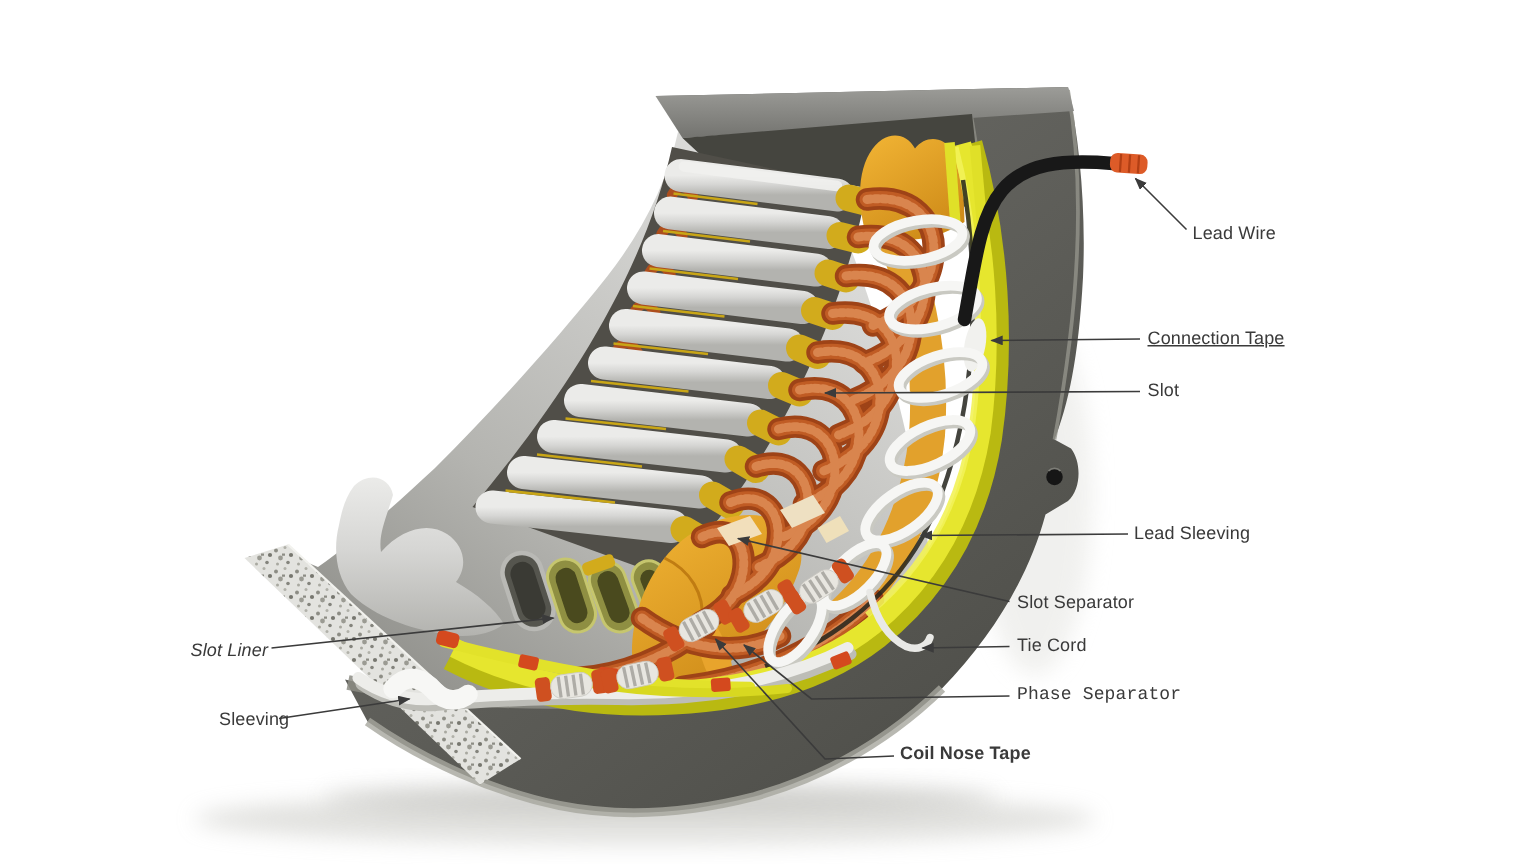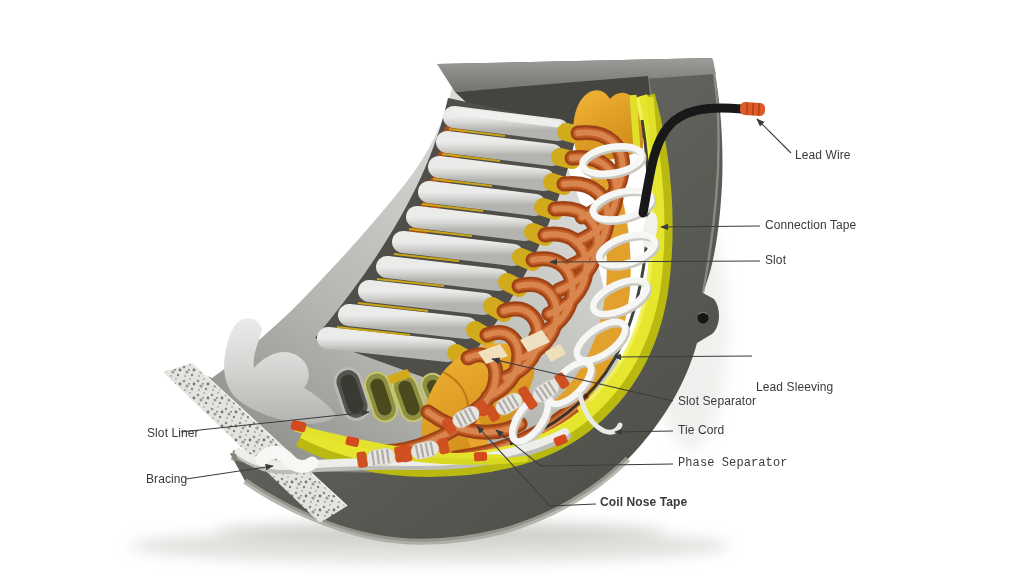--- a/index.html
+++ b/index.html
@@ -3,28 +3,28 @@
 <meta charset="utf-8">
 <style>
   html,body{margin:0;padding:0;background:#fff;}
   #stage{position:relative;width:880px;height:576px;overflow:hidden;
          background:#ffffff;font-family:"Liberation Sans",sans-serif;}
   #art{position:absolute;left:0;top:0;width:1024px;height:576px;}
   .lbl{position:absolute;font-size:12px;line-height:1.1;color:#3a3a3a;
        white-space:nowrap;letter-spacing:.1px;}
   
   #lbl-lead-wire{left:795px;top:149px;}
-  #lbl-connection-tape{left:765px;top:219px;}
+  #lbl-connection-tape{left:765px;top:219px;text-decoration:underline;}
   #lbl-wedge{left:765px;top:254px;}
-  #lbl-lead-sleeving{left:756px;top:349px;margin-top:32px;}
+  #lbl-lead-sleeving{left:756px;top:349px;}
   #lbl-slot-separator{left:678px;top:395px;text-align:center;}
   #lbl-tie-cord{left:678px;top:424px;}
   #lbl-phase-separator{left:678px;top:457px;font-family:Liberation Mono, monospace;}
   #lbl-coil-nose-tape{left:600px;top:496px;font-weight:bold;}
-  #lbl-slot-liner{left:147px;top:427px;}
+  #lbl-slot-liner{left:127px;top:427px;font-style:italic;}
   #lbl-bracing{left:146px;top:473px;}
 </style>
 </head>
 <body>
 
 <div id="stage">
 <svg id="art" viewBox="0 0 1024 576">
   <defs>
     <filter id="soft" x="-40%" y="-40%" width="180%" height="180%">
           <feGaussianBlur stdDeviation="7"></feGaussianBlur>
@@ -384,14 +384,14 @@
 
   <div class="lbl" id="lbl-lead-wire">Lead Wire</div>
   <div class="lbl" id="lbl-connection-tape">Connection Tape</div>
   <div class="lbl" id="lbl-wedge">Slot</div>
   <div class="lbl" id="lbl-lead-sleeving">Lead Sleeving</div>
   <div class="lbl" id="lbl-slot-separator">Slot Separator</div>
   <div class="lbl" id="lbl-tie-cord">Tie Cord</div>
   <div class="lbl" id="lbl-phase-separator">Phase Separator</div>
   <div class="lbl" id="lbl-coil-nose-tape">Coil Nose Tape</div>
   <div class="lbl" id="lbl-slot-liner">Slot Liner</div>
-  <div class="lbl" id="lbl-bracing">Bracing</div>
+  <div class="lbl" id="lbl-bracing">Sleeving</div>
 </div>
 
 </body></html>

